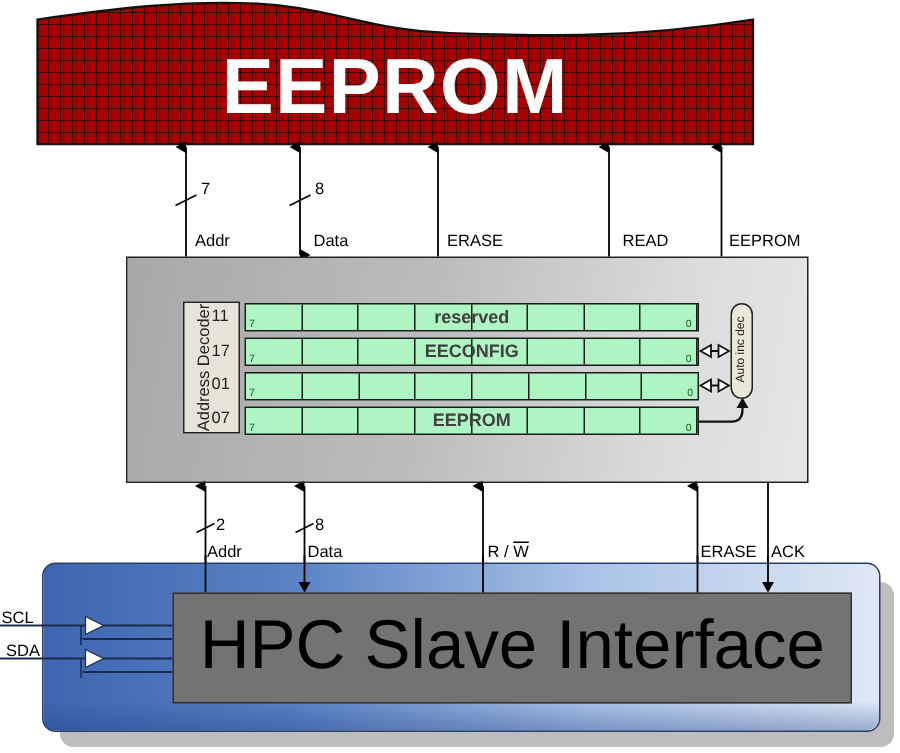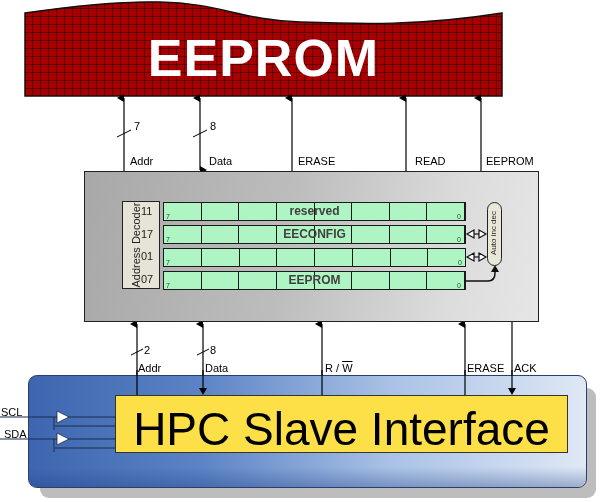--- a/index.html
+++ b/index.html
@@ -16,21 +16,21 @@
   .cell{flex:1;border-right:1.2px solid #1a1a1a;position:relative;}
   .cell:last-child{border-right:none;}
   .reg-name{position:absolute;left:0;top:1px;width:100%;text-align:center;font-weight:bold;font-size:12px;color:#404040;}
   .bit{position:absolute;bottom:0px;font-size:7px;color:#1a5a1a;}
   .pill{position:absolute;left:487px;top:202px;width:15px;height:64px;border:1.5px solid #222;border-radius:8px;box-sizing:border-box;background:#e9e7d7;}
   .pill-text{position:absolute;left:-24px;top:25px;width:60px;height:10px;transform:rotate(-90deg);font-size:8px;text-align:center;color:#222;}
   .hpc-shadow{position:absolute;left:40px;top:388px;width:556px;height:110px;border-radius:9px;background:#bdbdbd;}
   .hpc-outer{position:absolute;left:28px;top:375px;width:559px;height:113px;border-radius:9px;border:1px solid #2a3f6a;box-sizing:border-box;
     background:linear-gradient(90deg,#3e66b0 0%,#5a82c4 30%,#a9c2e6 65%,#dfe8f5 100%);}
   .hpc-outer::after{content:"";position:absolute;left:0;right:0;bottom:0;height:20px;border-radius:0 0 9px 9px;background:linear-gradient(180deg,rgba(0,0,0,0) 0%,rgba(30,60,130,0.35) 100%);}
-  .hpc-inner{position:absolute;left:115px;top:395px;width:453px;height:58px;border:1.5px solid #333;box-sizing:border-box;background:#fde047;}
+  .hpc-inner{position:absolute;left:115px;top:395px;width:453px;height:74px;border:1.5px solid #333;box-sizing:border-box;background:#737373;}
   .hpc-title{position:absolute;left:0;top:6px;width:100%;text-align:center;font-size:46px;color:#000;}
 </style>
 </head>
 <body>
 
 <svg class="abs" style="left:0;top:0" width="600" height="100" viewBox="0 0 600 100">
   <defs>
     <pattern id="grid" width="8" height="8" patternUnits="userSpaceOnUse">
       <rect width="8" height="8" fill="#a80000"></rect>
       <path d="M8 0 L0 0 0 8" fill="none" stroke="#1a0000" stroke-width="1"></path>

